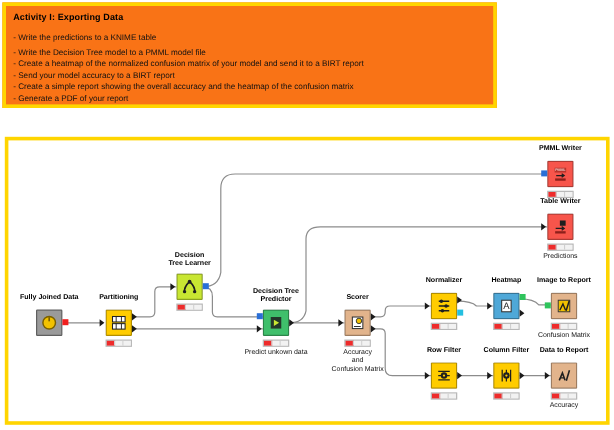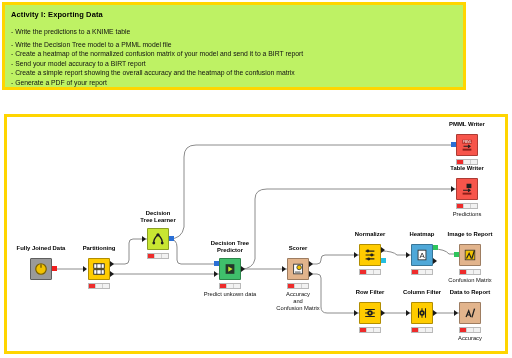--- a/index.html
+++ b/index.html
@@ -1,21 +1,21 @@
 <!DOCTYPE html>
 <html><head>
 <meta charset="utf-8">
 <style>
   html,body{margin:0;padding:0;background:#ffffff;}
   body{width:512px;height:358px;font-family:"Liberation Sans",sans-serif;overflow:hidden;}
 
   
   #activity-box{
-    position:absolute;left:2px;top:2px;width:464px;height:88px;
-    background:#bef264;border:3px solid #FFD500;box-sizing:border-box;
+    position:absolute;left:2px;top:2px;width:412px;height:88px;
+    background:#f97316;border:3px solid #FFD500;box-sizing:border-box;
   }
   #activity-title{
     position:absolute;left:6px;top:5px;font-size:7.5px;font-weight:bold;color:#000;
     letter-spacing:.1px;
   }
   #activity-list{position:absolute;left:6px;top:19px;width:470px;}
   .act-line{font-size:6.8px;color:#111;line-height:9.6px;white-space:nowrap;}
   .act-line.gap{margin-top:3px;}
 
   

